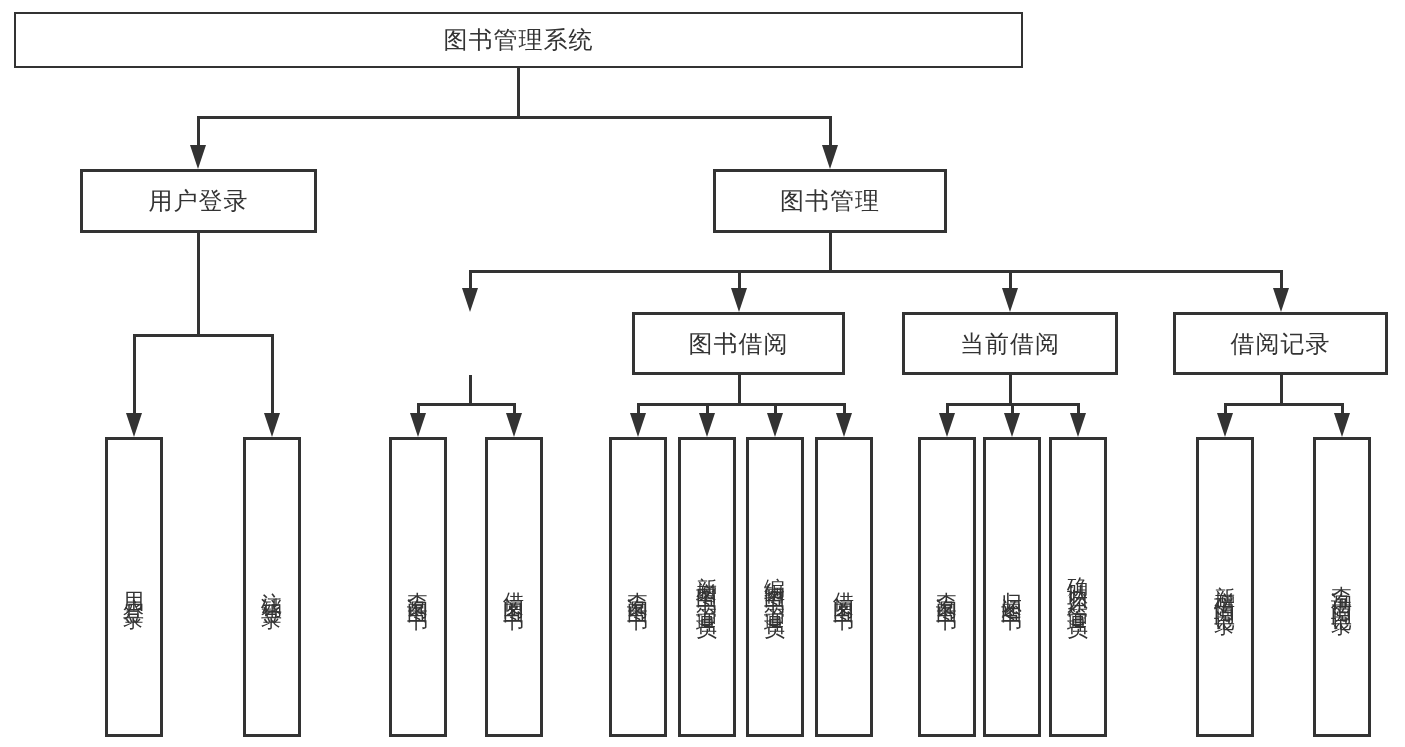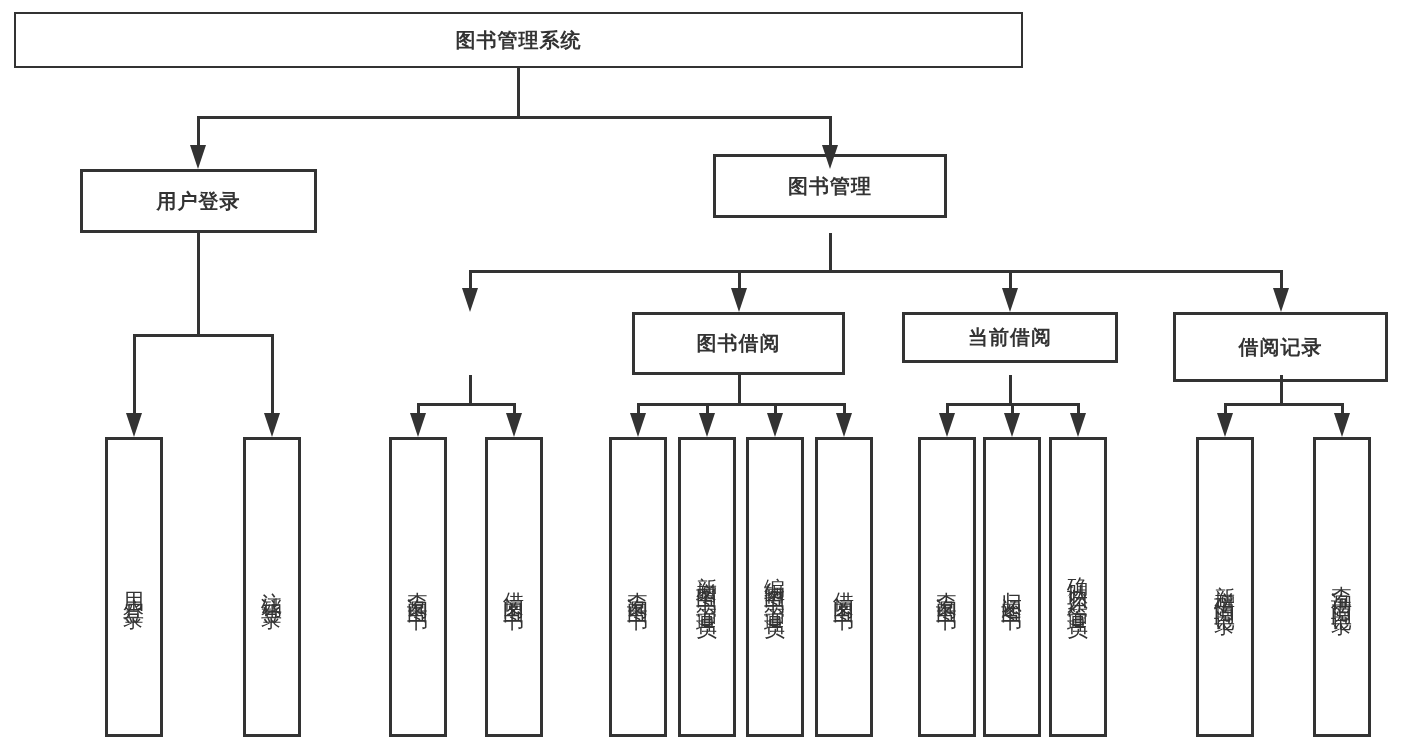--- a/index.html
+++ b/index.html
@@ -18,21 +18,21 @@
   }
   .box{
     position:absolute;
     box-sizing:border-box;
     background:#fff;
     border:3px solid var(--line);
     display:flex;align-items:center;justify-content:center;
     color:var(--text);
   }
   .box.root{border-width:2px;}
-  .box .hlabel{font-size:20px;letter-spacing:1px;white-space:nowrap;font-weight:bold;}
+  .box .hlabel{font-size:24px;letter-spacing:1px;white-space:nowrap;}
   .box.leaf{border-width:3px;}
   .box.leaf .vlabel{
     writing-mode:vertical-rl;
     text-orientation:mixed;
     font-size:21px;
     letter-spacing:6px;
     line-height:1;
     color:var(--text);
   }
   .hline{position:absolute;height:3px;background:var(--line);}
@@ -59,34 +59,34 @@
 <div class="canvas">
 
   <div class="box root" style="left:14px;top:12px;width:1009px;height:56px">
     <span class="hlabel">图书管理系统</span>
   </div>
 
   <div class="box" style="left:80px;top:169px;width:237px;height:64px">
     <span class="hlabel">用户登录</span>
   </div>
 
-  <div class="box" style="left:713px;top:154px;width:234px;height:64px">
+  <div class="box" style="left:713px;top:169px;width:234px;height:64px">
     <span class="hlabel">图书管理</span>
   </div>
 
 
   <div class="box" style="left:632px;top:312px;width:213px;height:63px">
     <span class="hlabel">图书借阅</span>
   </div>
 
-  <div class="box" style="left:902px;top:312px;width:216px;height:51px">
+  <div class="box" style="left:902px;top:312px;width:216px;height:63px">
     <span class="hlabel">当前借阅</span>
   </div>
 
-  <div class="box" style="left:1173px;top:312px;width:215px;height:70px">
+  <div class="box" style="left:1173px;top:312px;width:215px;height:63px">
     <span class="hlabel">借阅记录</span>
   </div>
 
   <div class="box leaf" style="left:105px;top:437px;width:58px;height:300px">
     <span class="vlabel">用户登录</span>
   </div>
   <div class="box leaf" style="left:243px;top:437px;width:58px;height:300px">
     <span class="vlabel">注销登录</span>
   </div>
 

